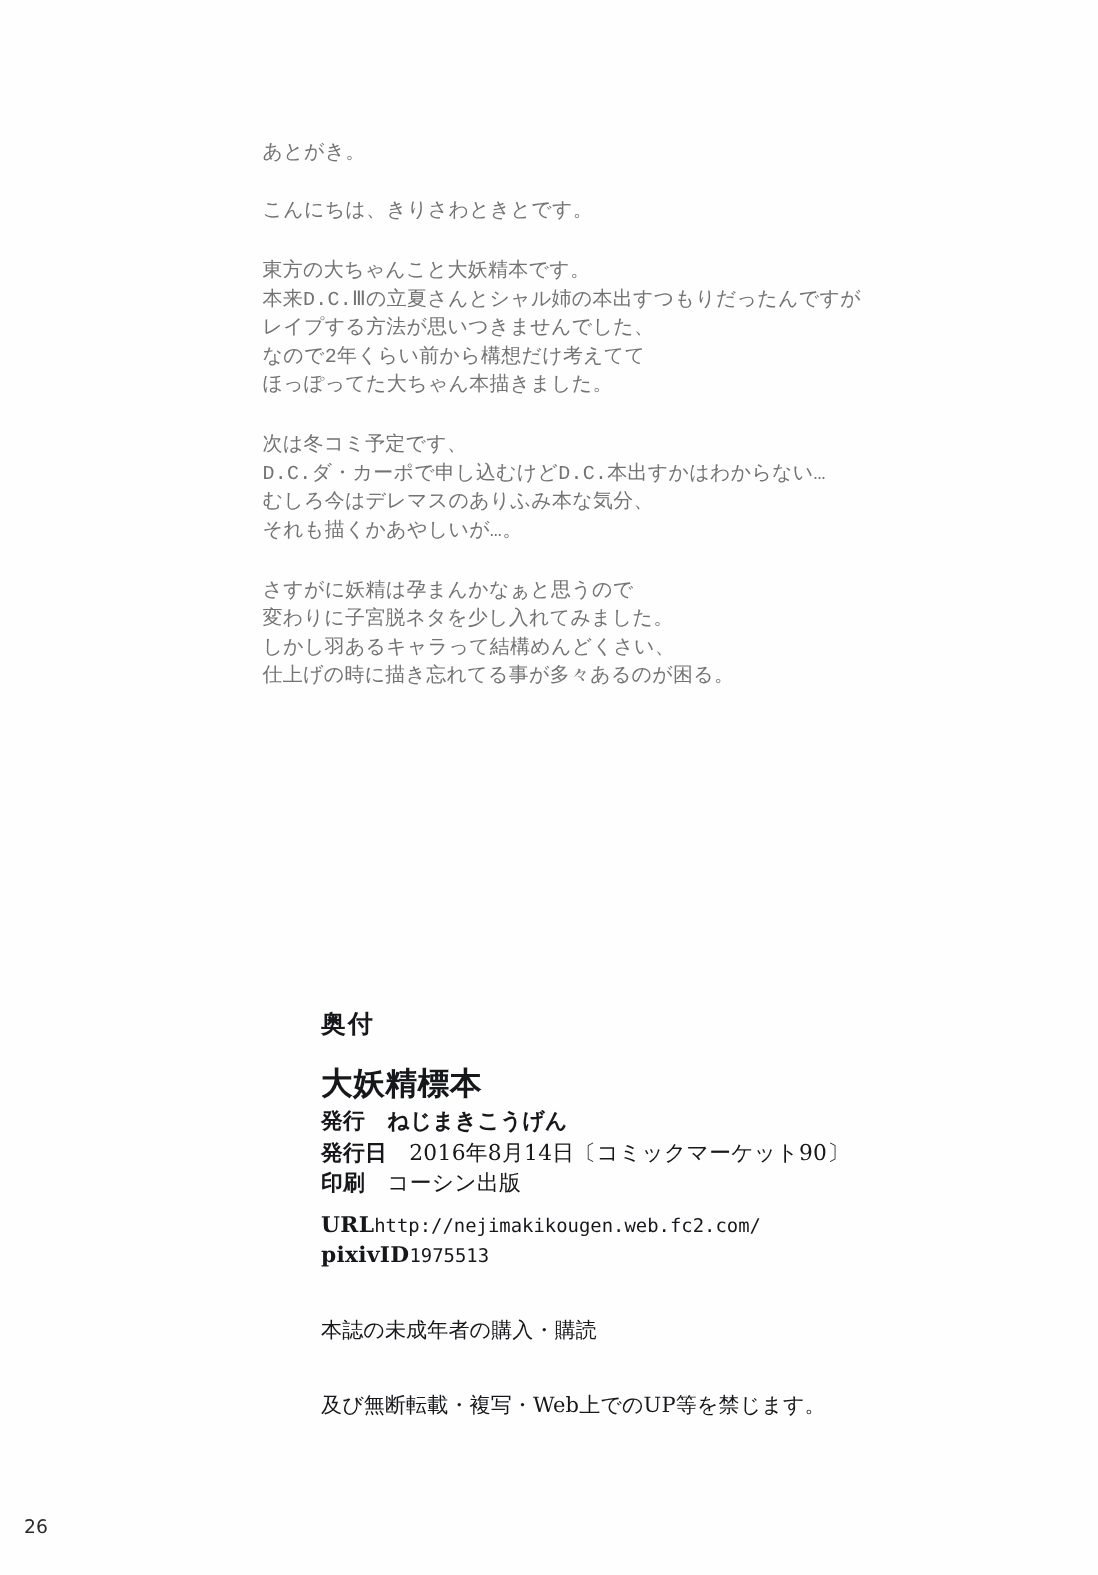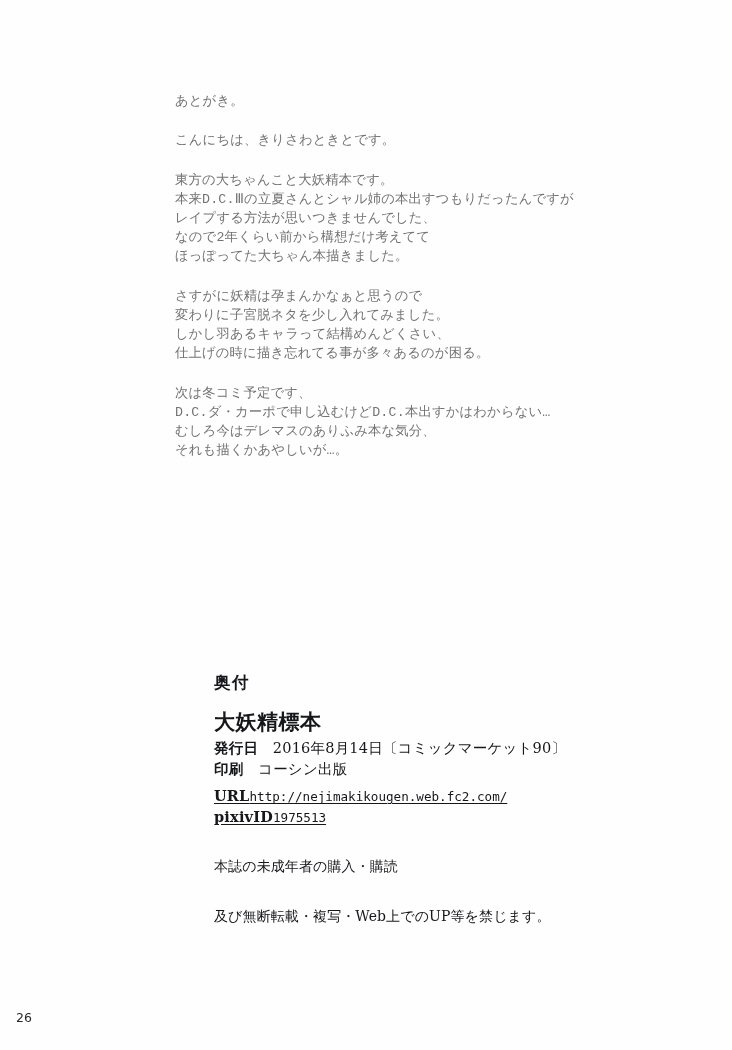--- a/index.html
+++ b/index.html
@@ -70,21 +70,20 @@
     white-space: pre;
     letter-spacing: 0.2px;
   }
   .col-row.bold {
     font-weight: bold;
   }
   .col-row .label {
     font-weight: bold;
   }
   .col-row .ul {
-    text-decoration: underline;
     text-underline-offset: 2px;
   }
   .col-row .mono {
     font-family: "DejaVu Sans Mono", monospace;
     font-size: 12.6px;
     letter-spacing: 0px;
   }
   .col-spacer {
     height: 7px;
   }
@@ -123,41 +122,42 @@
 
     <div class="para">
       <span class="line">東方の大ちゃんこと大妖精本です。</span>
       <span class="line">本来D.C.Ⅲの立夏さんとシャル姉の本出すつもりだったんですが</span>
       <span class="line">レイプする方法が思いつきませんでした、</span>
       <span class="line">なので2年くらい前から構想だけ考えてて</span>
       <span class="line">ほっぽってた大ちゃん本描きました。</span>
     </div>
 
     <div class="para">
+      <span class="line">次は冬コミ予定です、</span>
+      <span class="line">D.C.ダ・カーポで申し込むけどD.C.本出すかはわからない…</span>
+      <span class="line">むしろ今はデレマスのありふみ本な気分、</span>
+      <span class="line">それも描くかあやしいが…。</span>
+    </div>
+
+    <div class="para">
       <span class="line">さすがに妖精は孕まんかなぁと思うので</span>
       <span class="line">変わりに子宮脱ネタを少し入れてみました。</span>
       <span class="line">しかし羽あるキャラって結構めんどくさい、</span>
       <span class="line">仕上げの時に描き忘れてる事が多々あるのが困る。</span>
-    </div>
-
-    <div class="para">
-      <span class="line">次は冬コミ予定です、</span>
-      <span class="line">D.C.ダ・カーポで申し込むけどD.C.本出すかはわからない…</span>
-      <span class="line">むしろ今はデレマスのありふみ本な気分、</span>
-      <span class="line">それも描くかあやしいが…。</span>
     </div>
 
   </div>
 
   <div class="colophon">
 
     <div class="colophon-heading">奥付</div>
 
     <div class="colophon-title">大妖精標本</div>
 
+    <div class="col-row bold"><span class="label">発行</span><span>　ねじまきこうげん</span></div>
 
 
     <div class="col-row"><span class="label">発行日</span><span>　2016年8月14日〔コミックマーケット90〕</span></div>
 
     <div class="col-row"><span class="label">印刷</span><span>　コーシン出版</span></div>
 
     <div class="col-spacer"></div>
 
     <div class="col-row"><span class="label ul">URL</span><span class="mono ul">http://nejimakikougen.web.fc2.com/</span></div>
 

